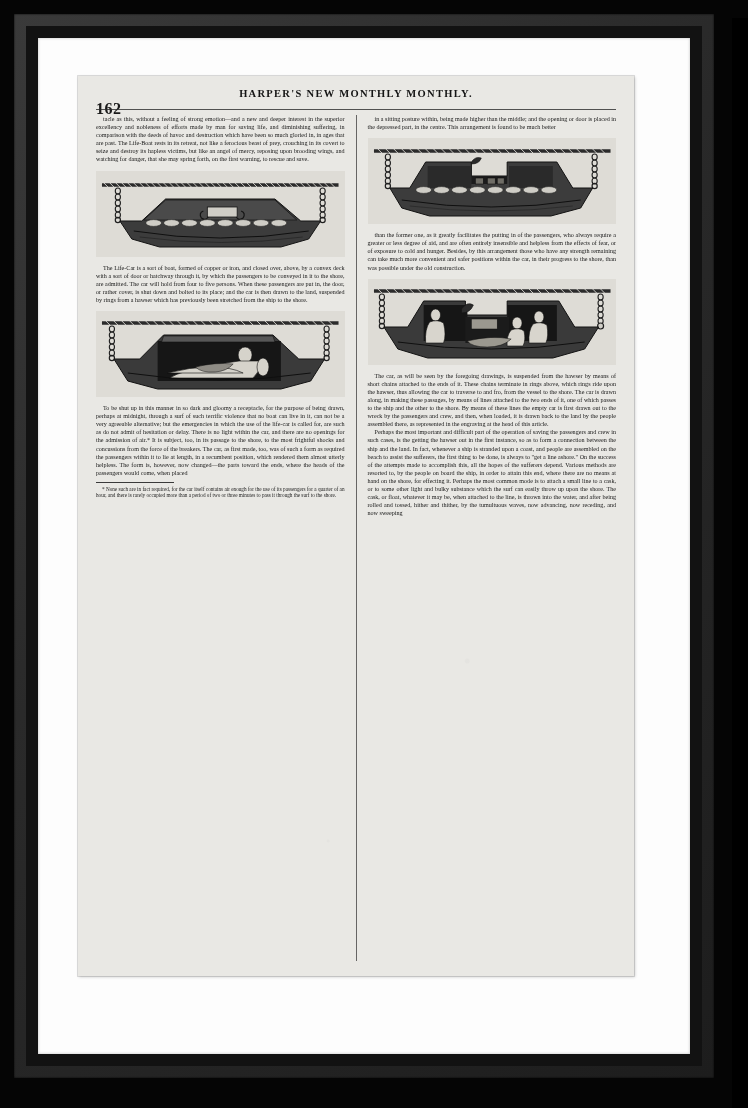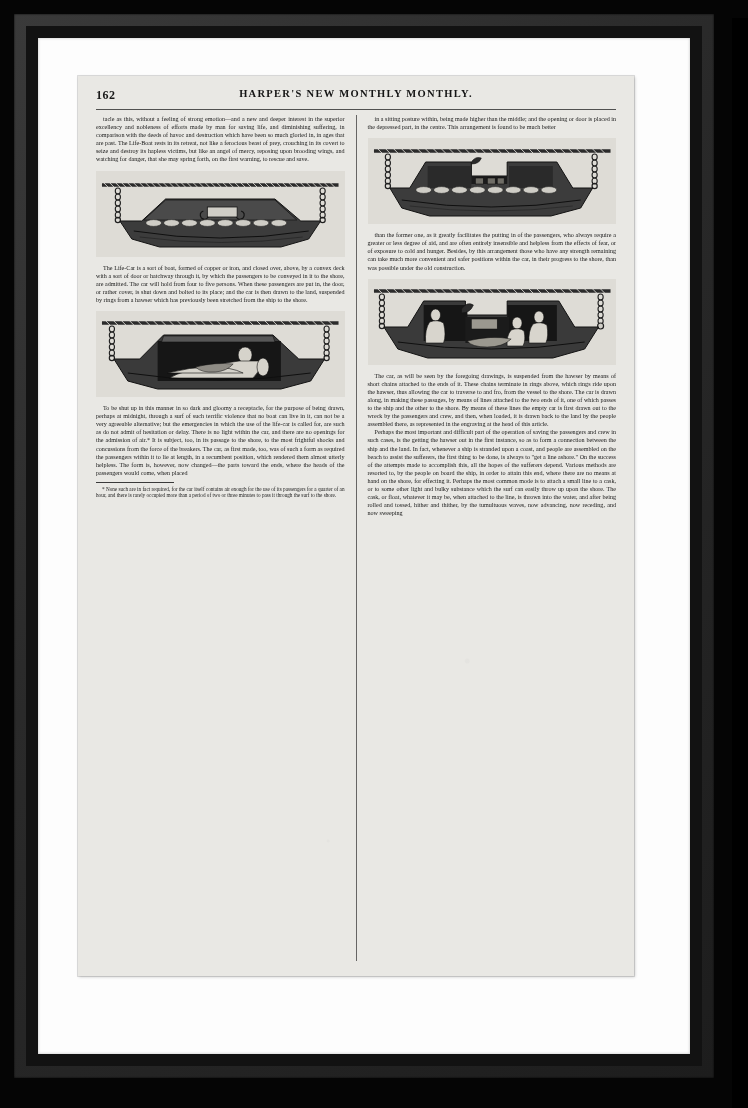--- a/index.html
+++ b/index.html
@@ -47,22 +47,22 @@
     box-shadow:0 0 0 1px rgba(0,0,0,.12), 1px 1px 3px rgba(0,0,0,.2);
     overflow:hidden;
   }
   .page-inner{
     position:absolute;left:18px;top:12px;right:18px;bottom:10px;
   }
   .folio-row{
     position:relative;height:18px;
   }
   .folio{
-    position:absolute;left:0;top:0;
-    font-size:12px;font-weight:bold;letter-spacing:.5px;
+    position:absolute;left:0;top:12px;
+    font-size:16px;font-weight:bold;letter-spacing:.5px;
     color:#1a1a1a;
   }
   .running-head{
     position:absolute;left:0;right:0;top:0;
     text-align:center;
     font-size:10.5px;font-weight:bold;letter-spacing:1.3px;
     color:#141414;
   }
   .rule{
     height:1px;background:#2a2a2a;margin-top:3px;margin-bottom:5px;

